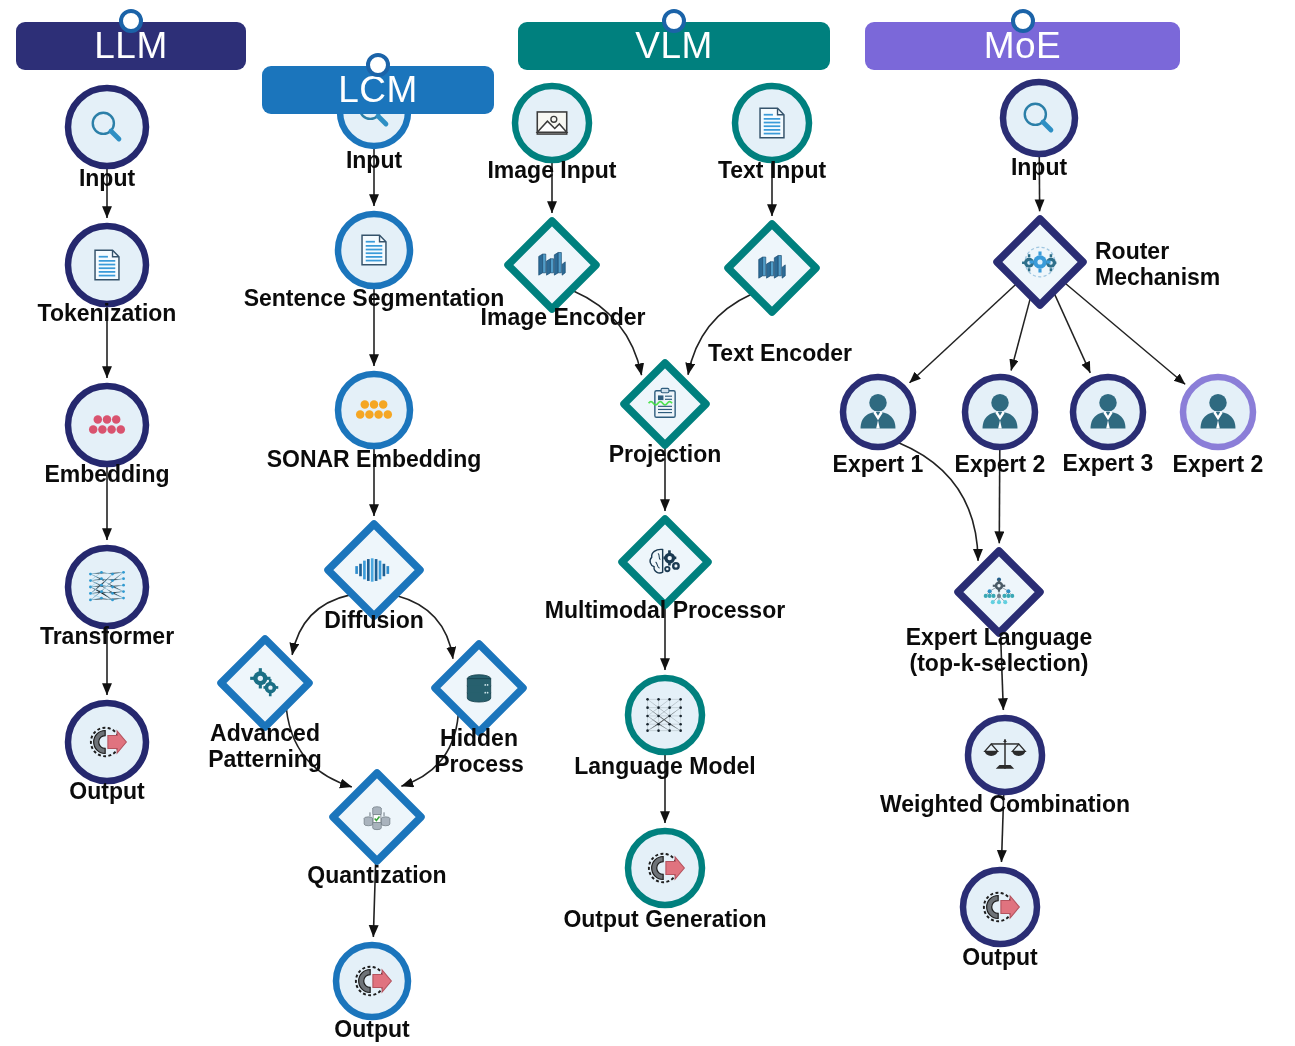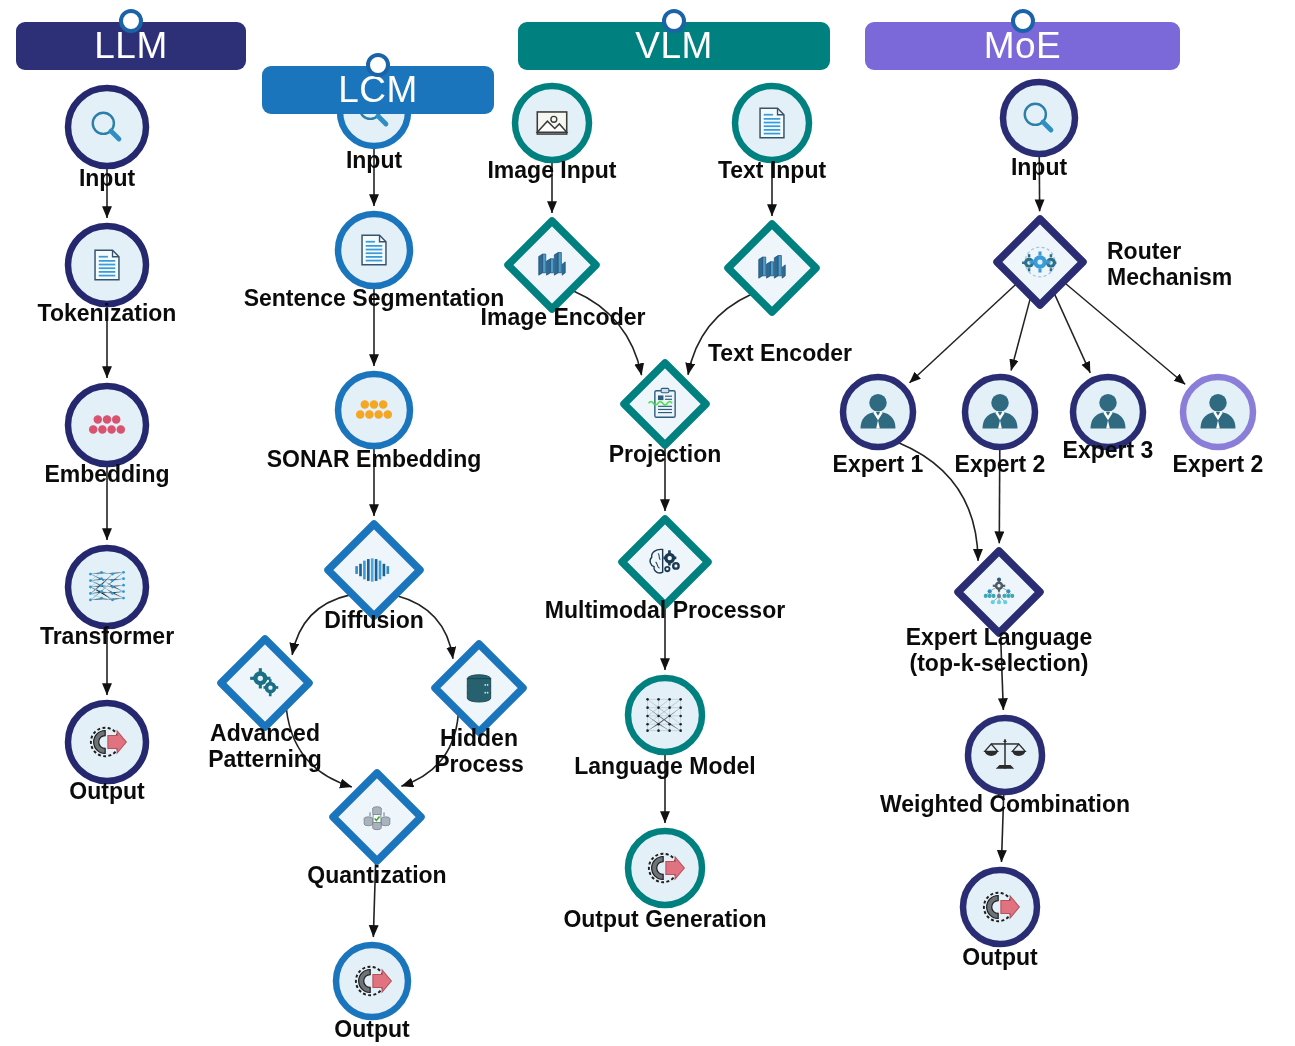--- a/index.html
+++ b/index.html
@@ -15,21 +15,21 @@
        justify-content:center;color:#ffffff;font-size:37px;font-weight:400;
        letter-spacing:.5px;z-index:3;}
   .hdr .notch{position:absolute;top:-13px;left:50%;transform:translateX(-50%);
        width:24px;height:24px;border-radius:50%;background:#ffffff;
        border:4px solid #1b63a8;box-sizing:border-box;}
 
   
   .lbl{position:absolute;color:#0b0b0b;font-size:23px;font-weight:bold;
        line-height:1.12;text-align:center;white-space:pre;z-index:4;
        transform:translateX(-50%);}
-  .lbl.left{transform:none;text-align:left;margin-left:12px;}
+  .lbl.left{transform:none;text-align:left;}
 </style>
 </head>
 <body>
 
 <div id="stage">
 
   <div id="headers">
       <div class="hdr" style="left: 16px; top: 22px; width: 230px; height: 48px; background: rgb(45, 47, 119);">
         <span class="notch"></span>
         <span>LLM</span>
@@ -556,20 +556,20 @@
       <div class="lbl" style="left: 780px; top: 308px; margin-top: 33px;">Text Encoder</div>
       <div class="lbl" style="left: 665px; top: 442px;">Projection</div>
       <div class="lbl" style="left: 665px; top: 598px;">Multimodal Processor</div>
       <div class="lbl" style="left: 665px; top: 754px;">Language Model</div>
       <div class="lbl" style="left: 665px; top: 907px;">Output Generation</div>
       <div class="lbl" style="left: 1039px; top: 155px;">Input</div>
       <div class="lbl left" style="left: 1095px; top: 239px;">Router
 Mechanism</div>
       <div class="lbl" style="left: 878px; top: 452px;">Expert 1</div>
       <div class="lbl" style="left: 1000px; top: 452px;">Expert 2</div>
-      <div class="lbl" style="left: 1108px; top: 438px;">Expert 3</div>
+      <div class="lbl" style="left: 1108px; top: 451px;">Expert 3</div>
       <div class="lbl" style="left: 1218px; top: 452px;">Expert 2</div>
       <div class="lbl" style="left: 999px; top: 625px;">Expert Language
 (top-k-selection)</div>
       <div class="lbl" style="left: 1005px; top: 792px;">Weighted Combination</div>
       <div class="lbl" style="left: 1000px; top: 945px;">Output</div>
     </div>
 </div>
 
 </body></html>

